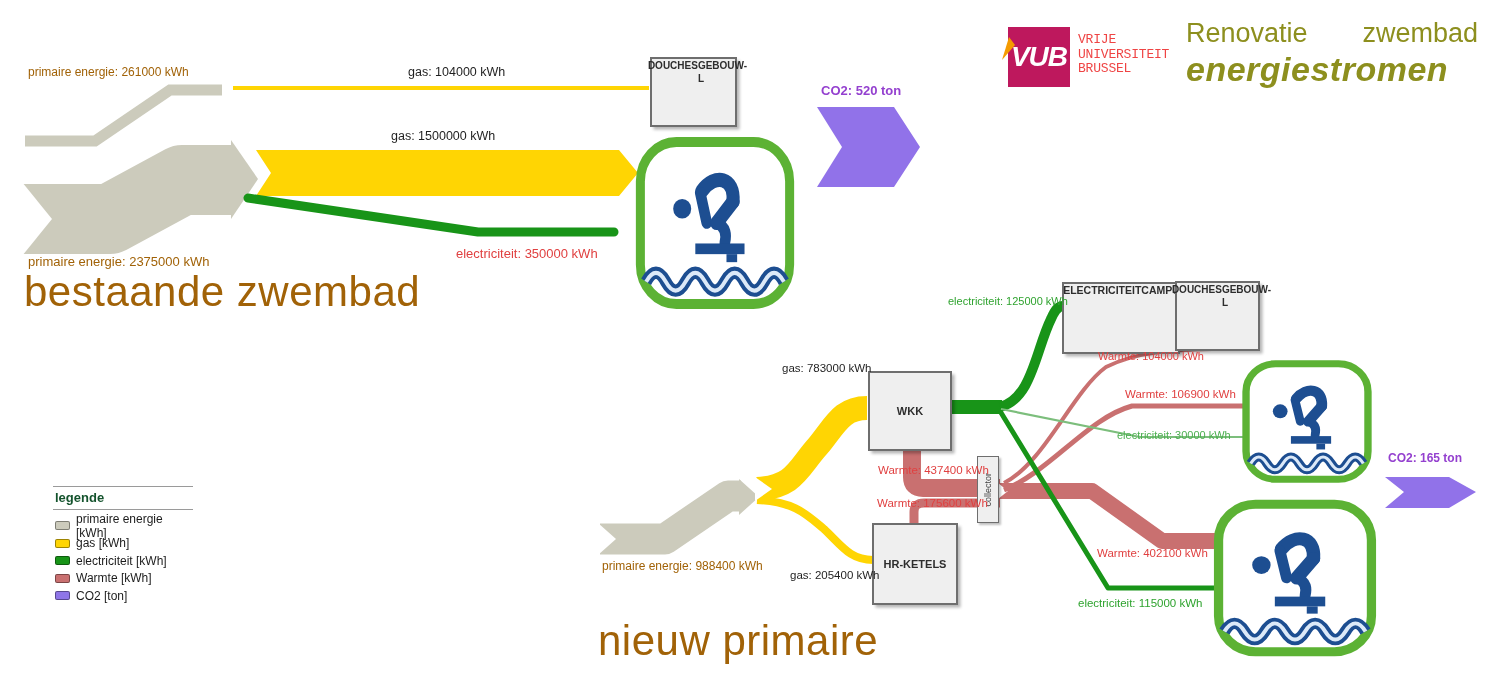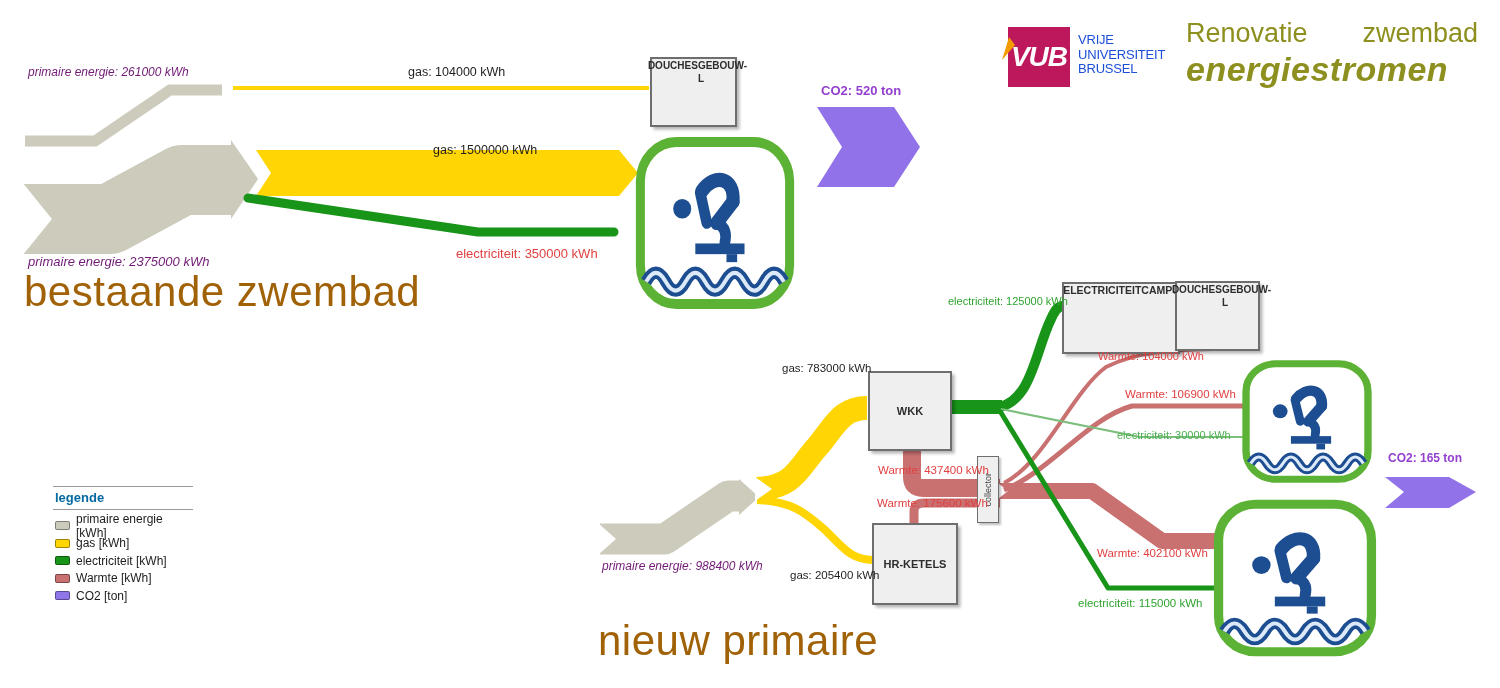--- a/index.html
+++ b/index.html
@@ -1,49 +1,49 @@
 <!DOCTYPE html>
 <html><head>
 <meta charset="utf-8">
 <style>
   html,body{margin:0;padding:0;background:#fff;}
   #stage{position:relative;width:1500px;height:688px;background:#ffffff;overflow:hidden;
          font-family:"Liberation Sans", sans-serif;}
   #flows{position:absolute;left:0;top:0;z-index:1;}
   .lbl{position:absolute;z-index:3;font-size:12px;white-space:nowrap;line-height:1.1;}
-  .olive{color:#701a75;font-style:italic;}
+  .olive{color:#a16207;}
   .gaslbl{color:#1f1f1f;font-weight:normal;font-size:12.5px;}
   .redlbl{color:#E04040;}
   .greenlbl{color:#2FA32F;}
   .lightgreenlbl{color:#4CAF50;}
   .purplelbl{color:#9440CF;font-weight:600;}
   .section-title{position:absolute;z-index:3;font-size:42px;color:#a16207;letter-spacing:0.5px;}
   .node{position:absolute;z-index:2;background:#EFEFEF;border:2px solid #6e6e6e;
         box-shadow:2.5px 2.5px 3px rgba(0,0,0,.3);display:flex;flex-direction:row;
         justify-content:center;font-weight:bold;color:#2d2d2d;line-height:1.3;}
   .node.center{align-items:center;text-align:center;}
   .node.left{align-items:flex-start;padding-left:8px;text-align:left;}
   .collector{position:absolute;z-index:2;background:#EFEFEF;border:1.5px solid #6e6e6e;
         box-shadow:2px 2px 2px rgba(0,0,0,.25);display:flex;align-items:center;justify-content:center;}
   .collector span{writing-mode:vertical-rl;transform:rotate(180deg);font-size:9px;color:#444;}
   
   #legend{position:absolute;left:53px;top:486px;width:140px;z-index:3;}
-  #legend .ltitle{font-size:13px;font-weight:bold;color:#0369a1;border-top:1px solid #9a9a9a;
+  #legend .ltitle{font-size:13px;font-weight:bold;color:#14532d;border-top:1px solid #9a9a9a;
         border-bottom:1px solid #9a9a9a;padding:3px 0 4px 2px;margin-bottom:7px;}
   .litem{display:flex;align-items:center;height:17.5px;font-size:12px;color:#1c1c1c;}
   .swatch{width:13px;height:7px;border:1px solid rgba(0,0,0,.38);border-radius:2px;
         margin:0 6px 0 2px;flex:0 0 auto;}
   
   #logo-box{position:absolute;left:1008px;top:27px;width:62px;height:60px;background:#be185d;
         z-index:2;display:flex;align-items:center;justify-content:center;}
   #logo-box .abbr{color:#fff;font-weight:bold;font-style:italic;font-size:28px;letter-spacing:-1px;}
   #logo-wedge{position:absolute;left:1002px;top:37px;width:13px;height:23px;z-index:3;
         background:#F59B00;clip-path:polygon(0 100%,54% 0,100% 35%);}
-  #logo-text{position:absolute;left:1078px;top:33px;z-index:2;color:#1d4ed8;font-size:13px;
-        font-weight:500;line-height:14.5px;letter-spacing:-0.2px;}
+  #logo-text{position:absolute;left:1078px;top:33px;z-index:2;color:#ef4444;font-size:13px;
+        font-weight:500;line-height:14.5px;letter-spacing:-0.2px;font-family:Liberation Mono, monospace;}
   #hdr-title{position:absolute;left:1186px;top:18px;width:292px;z-index:2;color:#8D8F1E;}
   #hdr-title .l1{display:flex;justify-content:space-between;font-size:27px;}
   #hdr-title .l2{font-size:34px;font-weight:bold;letter-spacing:0.5px;margin-top:1px;font-style:italic;}
 </style>
 </head>
 <body>
 
 <div id="stage">
 
   <svg id="flows" width="1500" height="688" viewBox="0 0 1500 688">
@@ -115,21 +115,21 @@
   <div id="hdr-title">
     <div class="l1">
       <span>Renovatie</span>
       <span>zwembad</span>
     </div>
     <div class="l2">energiestromen</div>
   </div>
 
   <div class="lbl olive" style="left:28px;top:66px;">primaire energie: 261000 kWh</div>
   <div class="lbl gaslbl" style="left:408px;top:66px;">gas: 104000 kWh</div>
-  <div class="lbl gaslbl" style="left:433px;top:130px;margin-top:14px;">gas: 1500000 kWh</div>
+  <div class="lbl gaslbl" style="left:391px;top:130px;">gas: 1500000 kWh</div>
   <div class="lbl olive" style="left:28px;top:255px;font-size:13px;">primaire energie: 2375000 kWh</div>
   <div class="lbl redlbl" style="left:456px;top:247px;font-size:13px;">electriciteit: 350000 kWh</div>
   <div class="lbl purplelbl" style="left:821px;top:84px;font-size:13px;">CO2: 520 ton</div>
   <div class="section-title" style="left:24px;top:268px;">bestaande zwembad</div>
 
   <div class="node left" style="left:650px;top:57px;width:75px;height:66px;font-size:10px;">
     <span>DOUCHES</span>
     <span>GEBOUW-L</span>
   </div>
 

